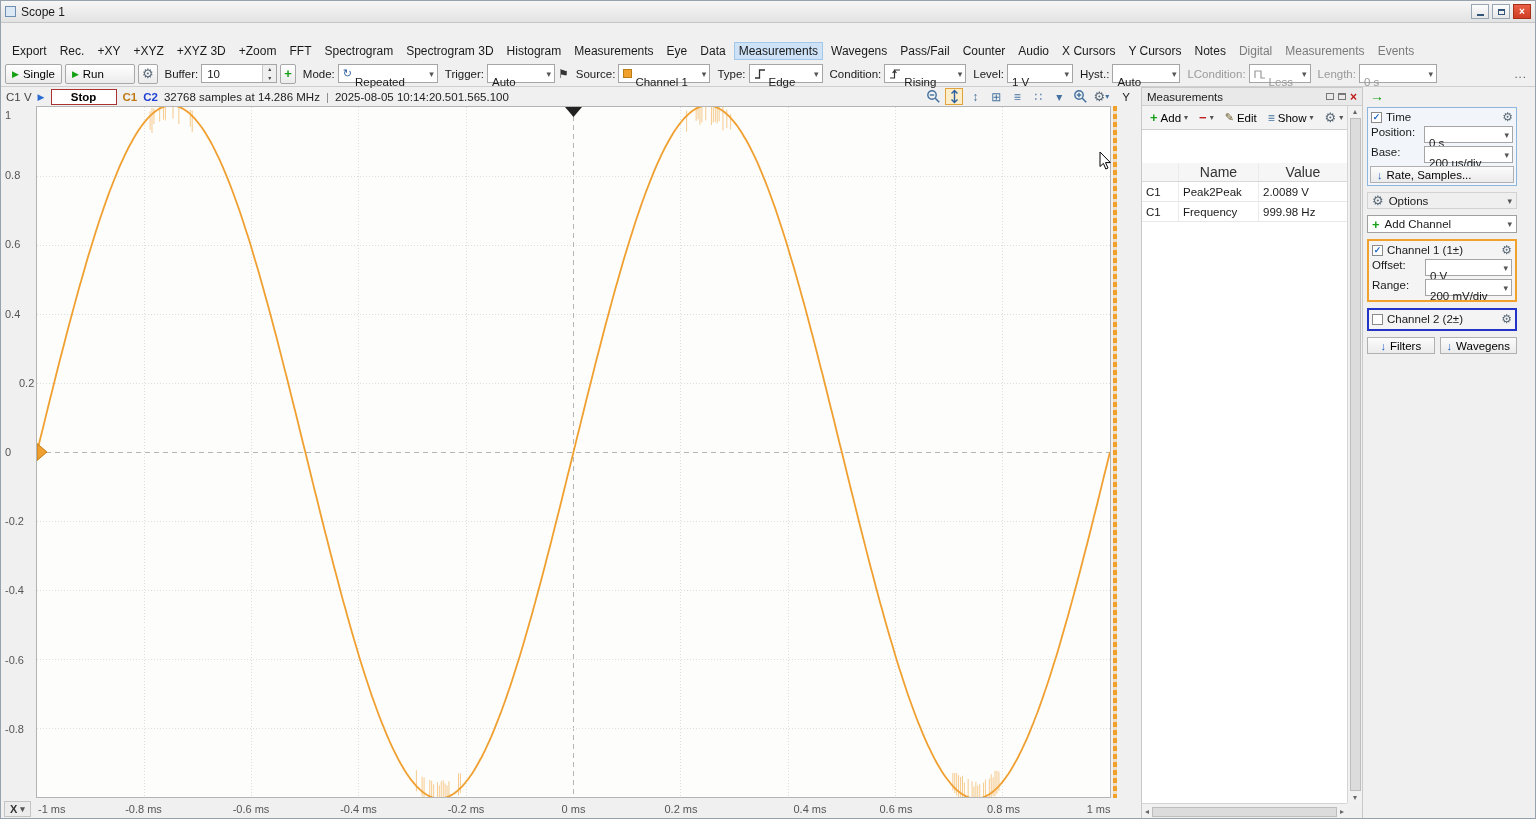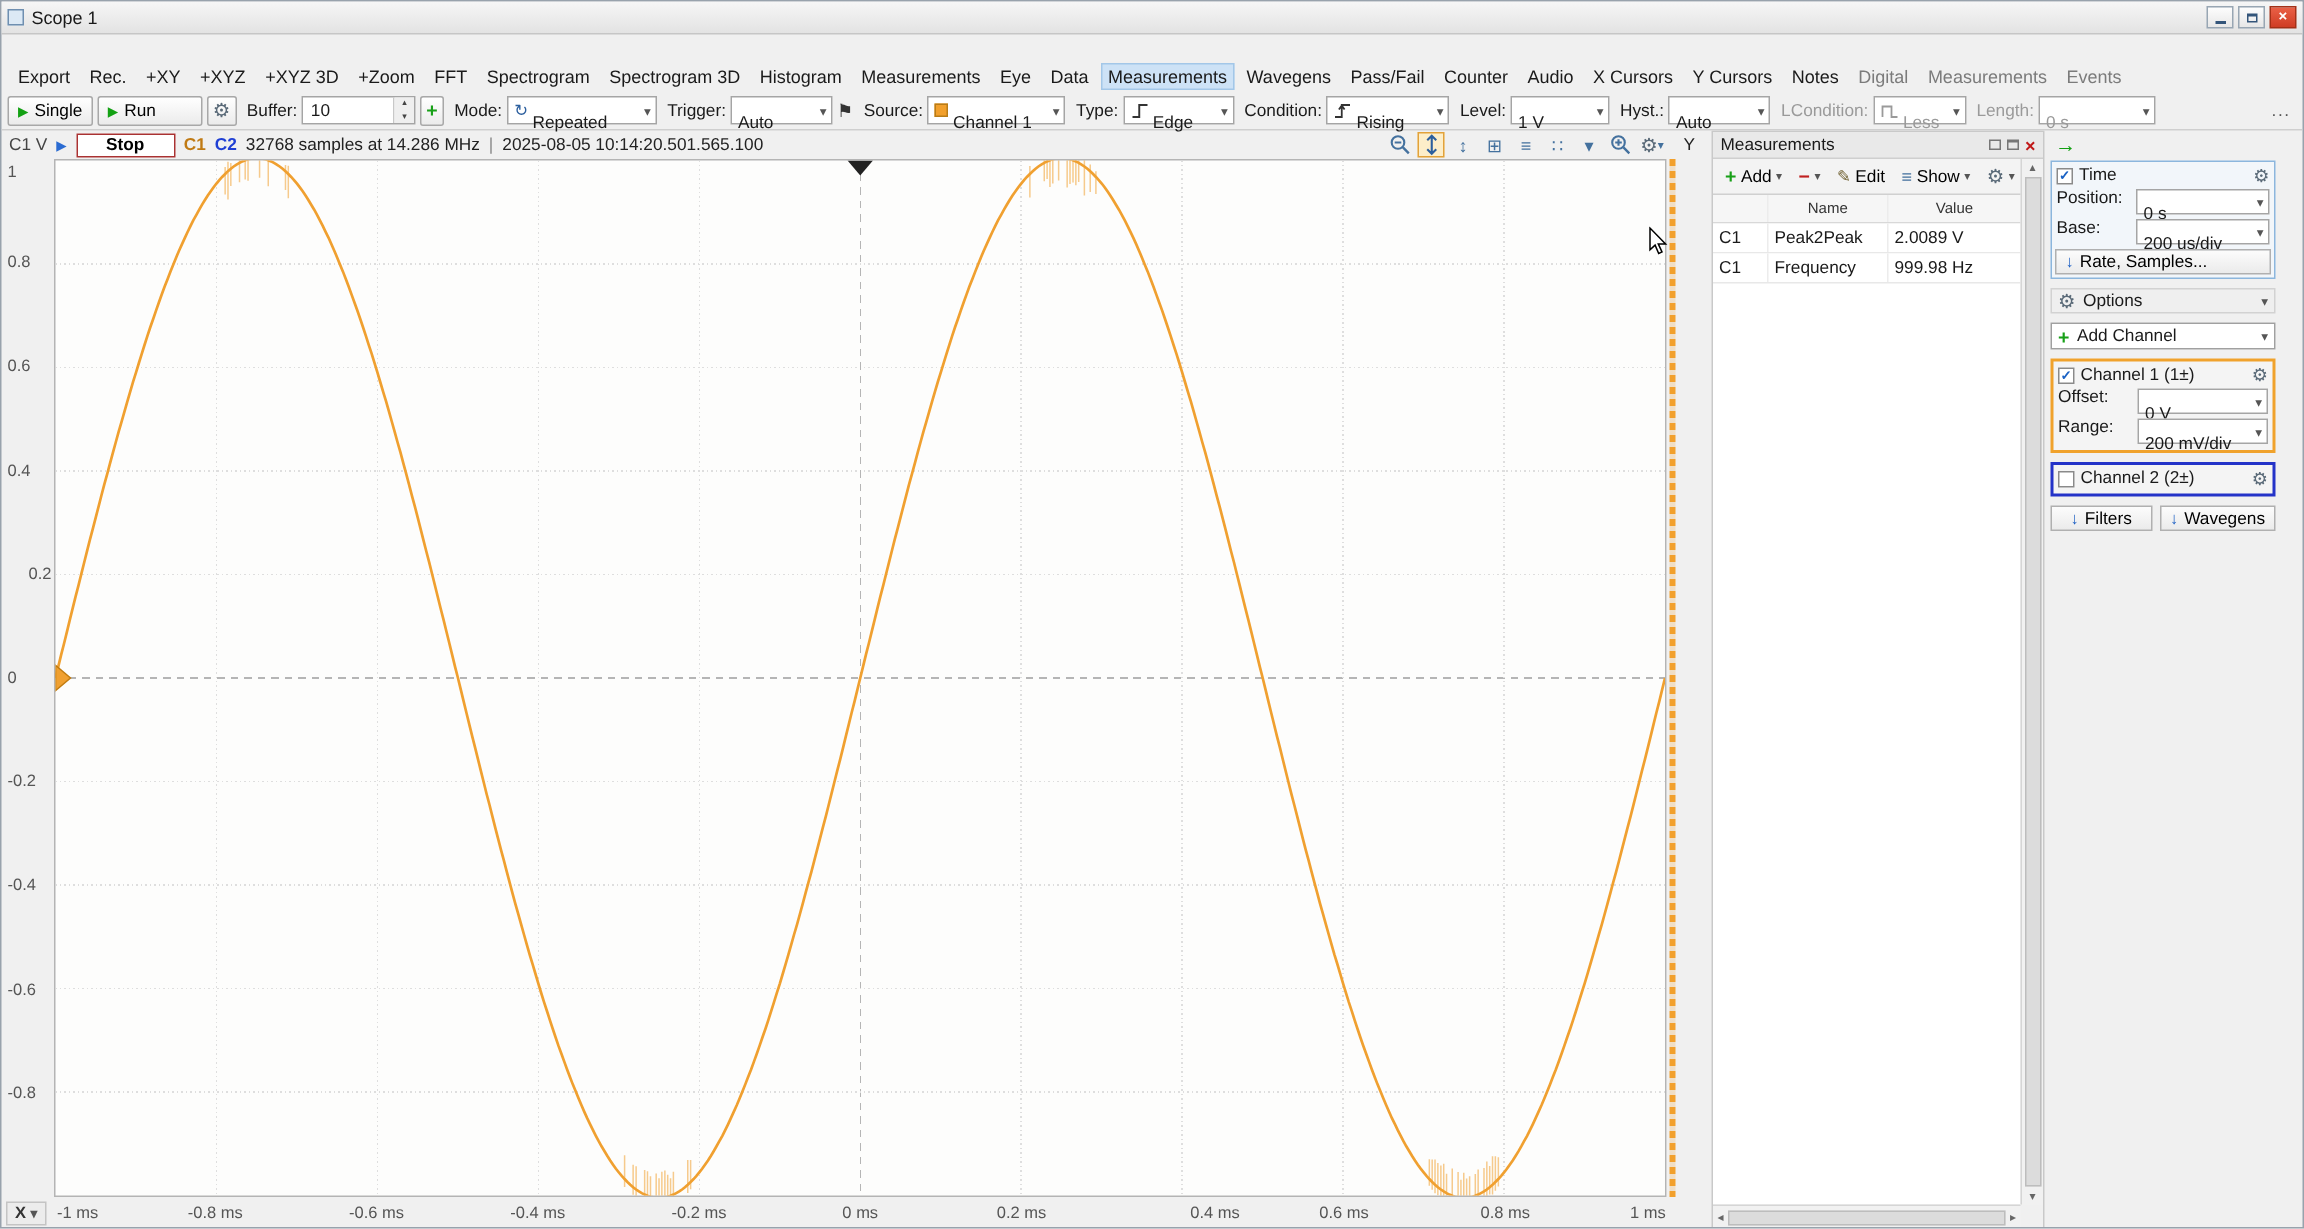--- a/index.html
+++ b/index.html
@@ -85,21 +85,21 @@
   .meas-title{height:18px;display:flex;align-items:center;padding:0 5px;background:#e9e9e9;border-bottom:1px solid #cfcfcf;font-size:11.5px;}
   .mt-icons{margin-left:auto;display:flex;align-items:center;gap:4px;}
   .dock-sq{width:8px;height:7px;border:1px solid #777;}
   .dock-max{width:8px;height:7px;border:1px solid #777;border-top:2px solid #777;}
   .dock-close{color:#c01818;font-weight:bold;font-size:12px;line-height:1;}
   .meas-toolbar{height:24px;display:flex;align-items:center;gap:1px;padding:0 3px;border-bottom:1px solid #d0d0d0;background:#f3f3f3;font-size:11.5px;}
   .mtb{display:flex;align-items:center;gap:3px;padding:2px 4px;background:transparent;border:1px solid transparent;font-size:11.5px;white-space:nowrap;}
   .mtb .carrow{font-size:8px;}
   .edit-ico{color:#6b5b2a;font-size:11px;}
   .meas-table{position:absolute;left:0;top:42px;right:15px;bottom:16px;background:#fff;}
-  .mhead{display:flex;height:19px;background:#f6f6f6;border-bottom:1px solid #d8d8d8;font-size:10px;color:#333;}
+  .mhead{display:flex;height:19px;background:#f6f6f6;border-bottom:1px solid #d8d8d8;font-size:14px;color:#333;margin-top:33px;}
   .mhead .mcell{justify-content:center;}
   .mrow{display:flex;height:20px;border-bottom:1px solid #e8e8e8;font-size:11.5px;background:#fff;}
   .mcell{padding:0 4px;display:flex;align-items:center;overflow:hidden;}
   .mcell.ch{width:36px;}
   .mcell.name{width:80px;border-left:1px solid #ececec;}
   .mcell.val{flex:1;border-left:1px solid #ececec;}
   .vscroll{position:absolute;top:18px;right:0;width:15px;bottom:16px;background:#f1f1f1;border-left:1px solid #d5d5d5;display:flex;flex-direction:column;align-items:center;font-size:8px;color:#666;padding:1px 0;}
   .vthumb{flex:1;width:11px;margin:2px 0;background:#dcdcdc;border:1px solid #bdbdbd;}
   .hscroll{position:absolute;left:0;bottom:0;right:15px;height:16px;background:#f1f1f1;border-top:1px solid #d5d5d5;display:flex;align-items:center;font-size:8px;color:#666;padding:0 3px;}
   .hthumb{flex:1;height:10px;margin:0 3px;background:#dcdcdc;border:1px solid #bdbdbd;}

